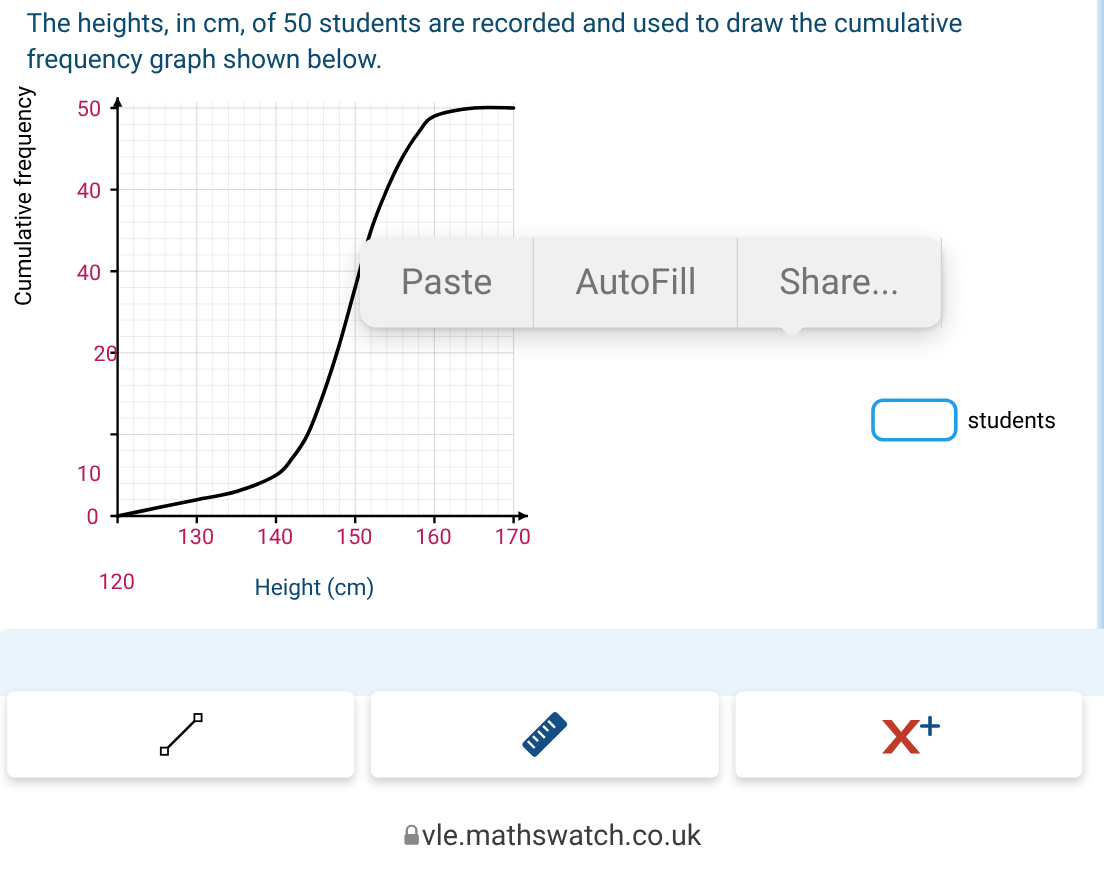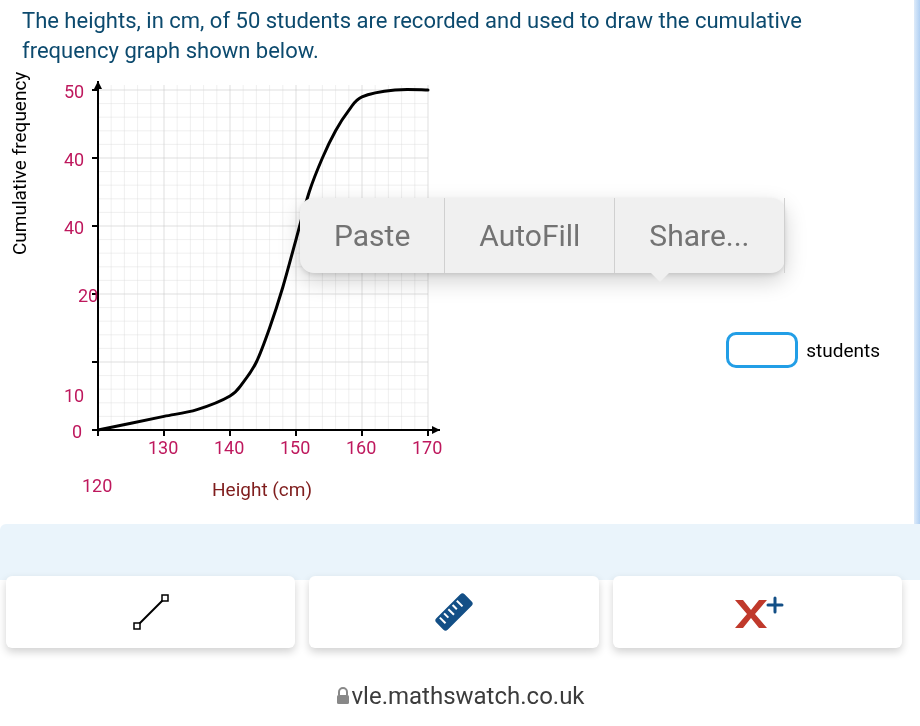--- a/index.html
+++ b/index.html
@@ -39,21 +39,21 @@
       transform: rotate(-90deg);
       transform-origin: left top;
       font-size: 19px;
       color: #000;
     }
     .x-axis-label {
       position: absolute;
       left: 190px;
       bottom: -6px;
       font-size: 19px;
-      color: #7f1d1d;
+      color: #0c4a6e;
     }
     .chart-svg {
       position: absolute;
       left: 46px;
       top: 0;
     }
     .tick-label {
       position: absolute;
       font-size: 18px;
       color: #be185d;

